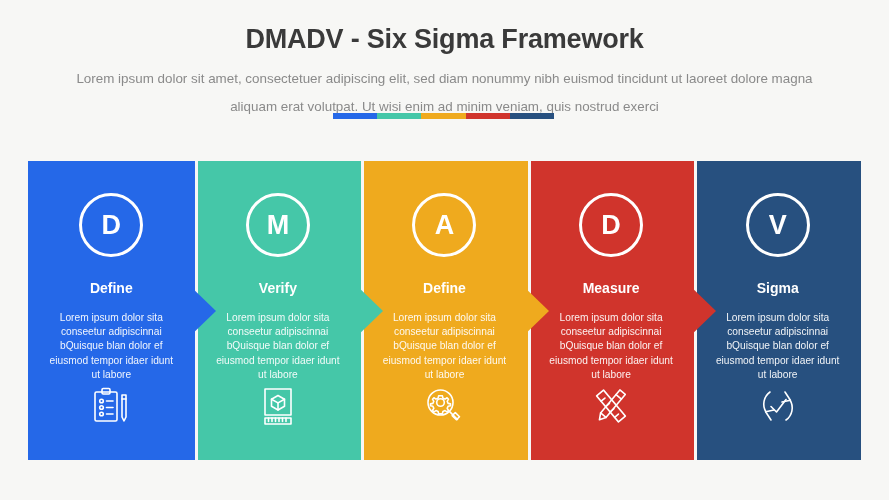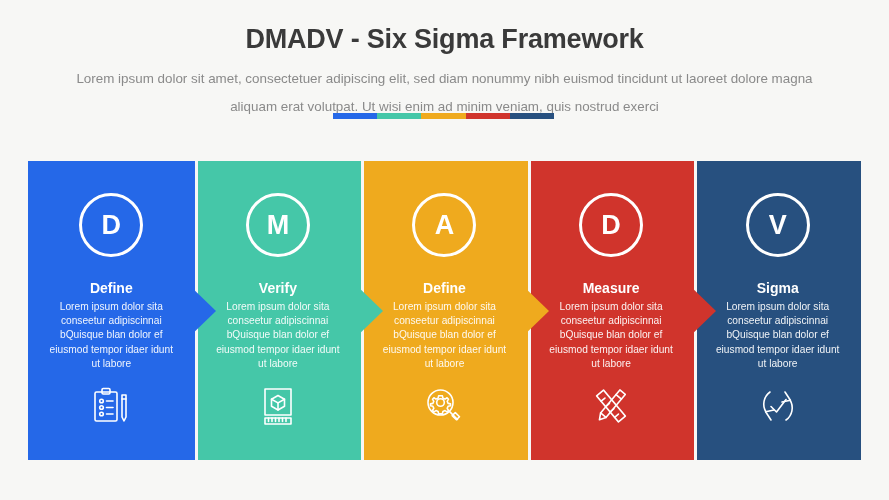--- a/index.html
+++ b/index.html
@@ -121,21 +121,21 @@
     line-height: 1;
   }
   .step-title {
     margin-top: 22px;
     color: #ffffff;
     font-size: 14px;
     font-weight: bold;
     line-height: 18px;
   }
   .step-desc {
-    margin-top: 3px;
+    margin-top: 14px;
     color: #ffffff;
     opacity: 0.93;
     font-size: 10.2px;
     line-height: 14.2px;
     font-weight: normal;
     max-width: 128px;
   }
   .icon-wrap {
     margin-top: auto;
     margin-bottom: 32px;

